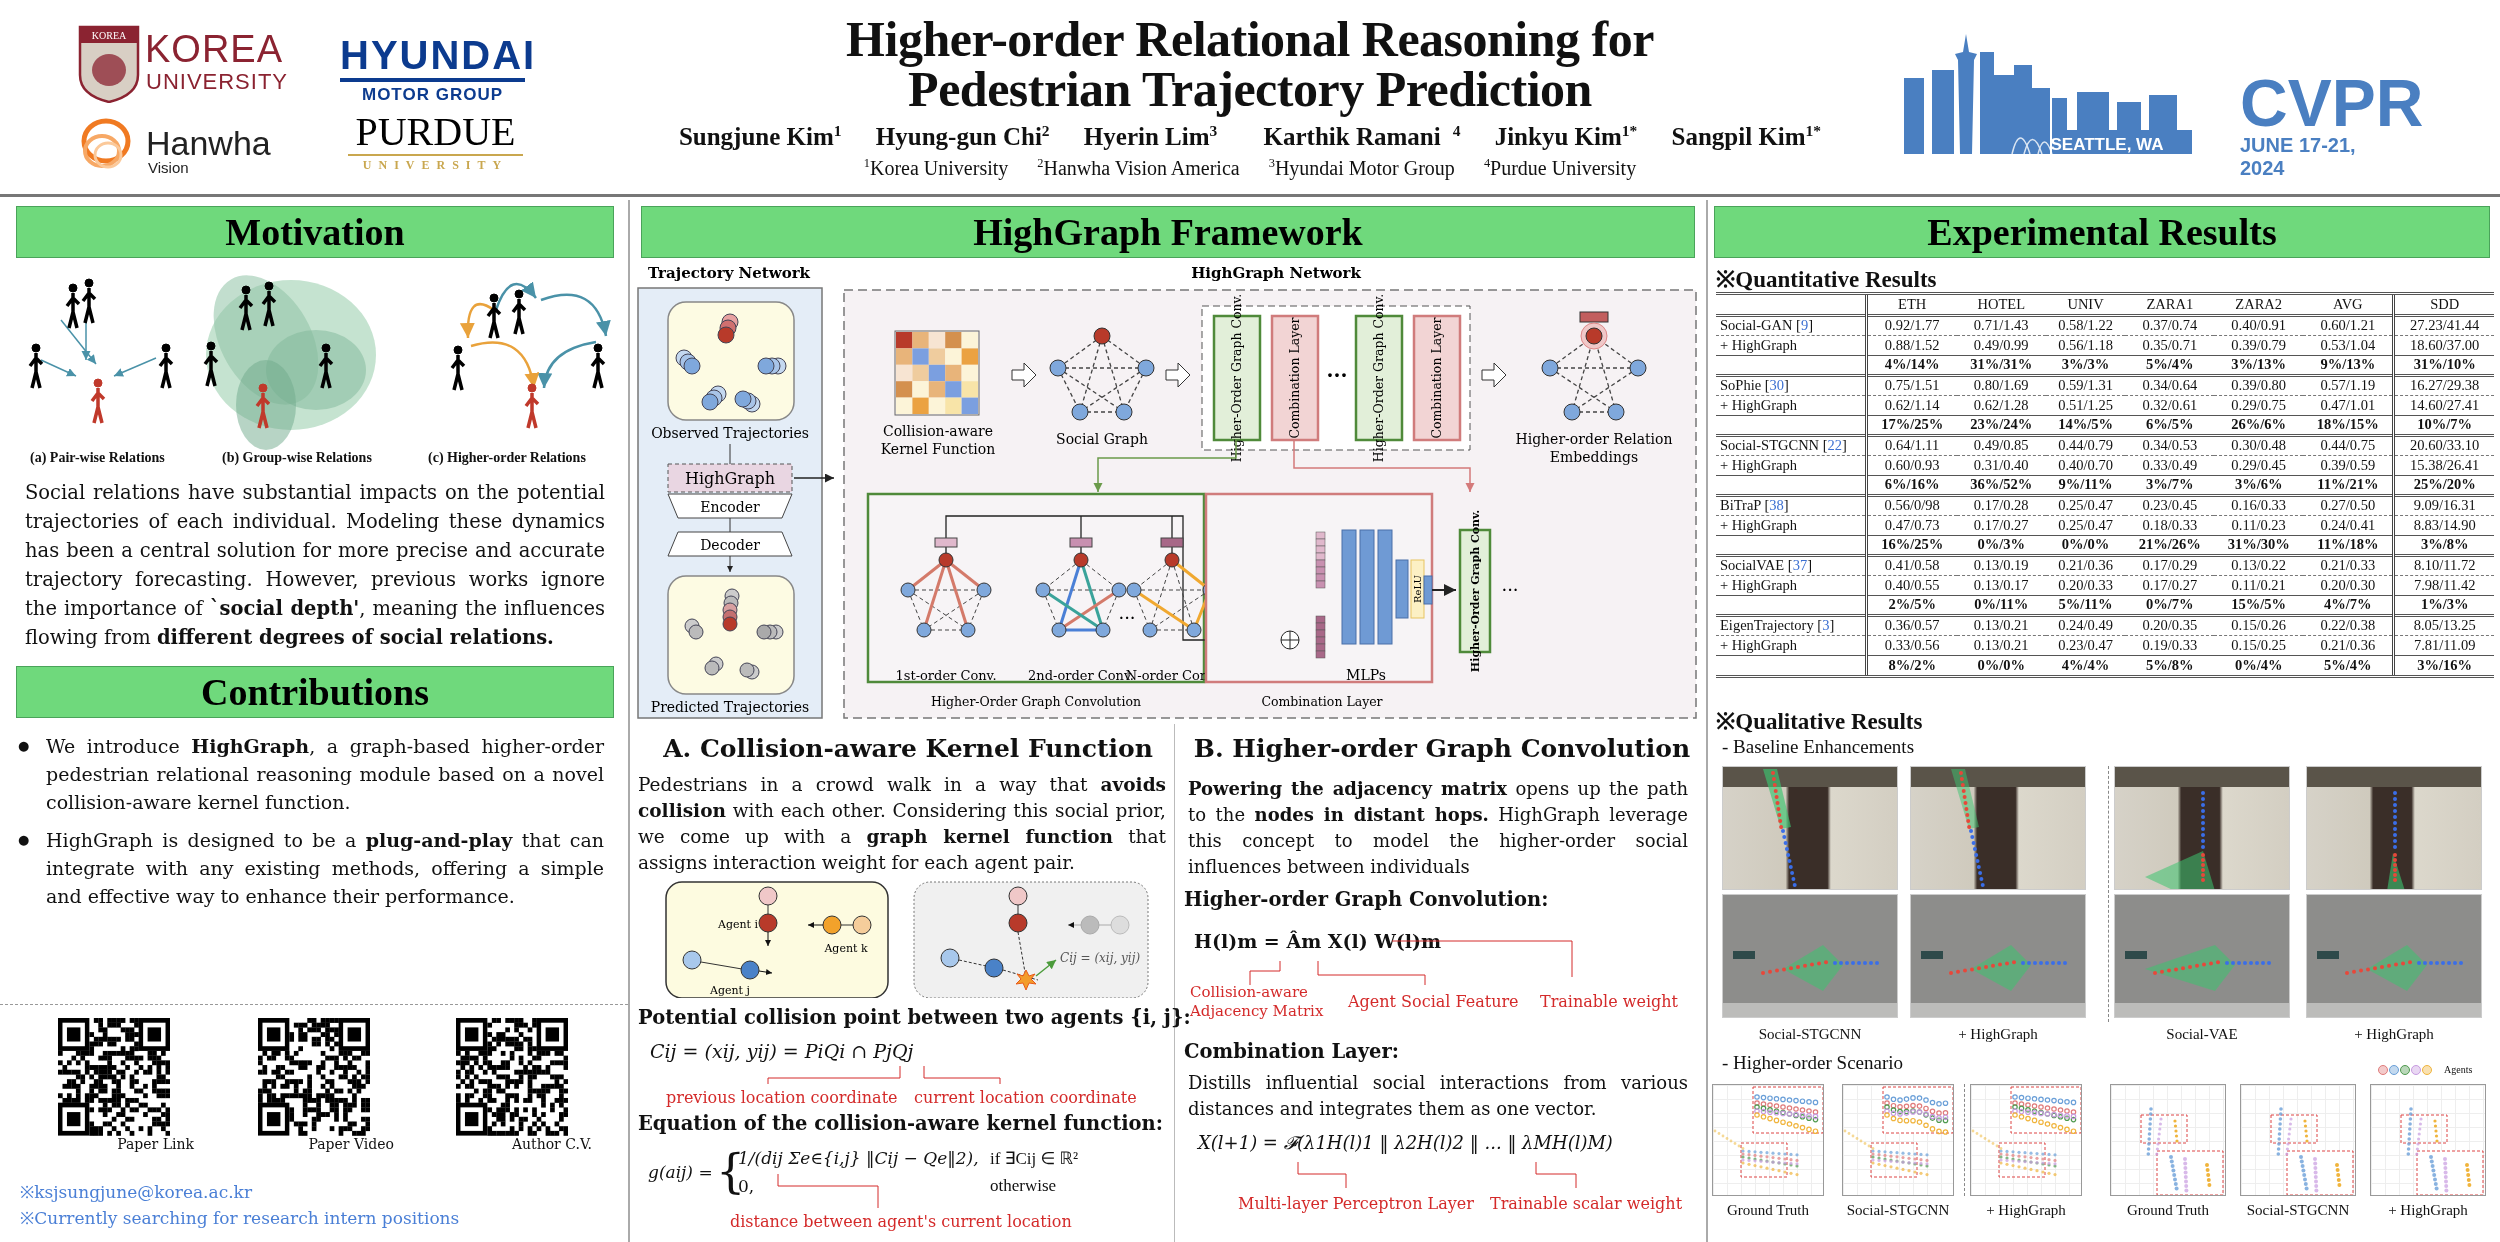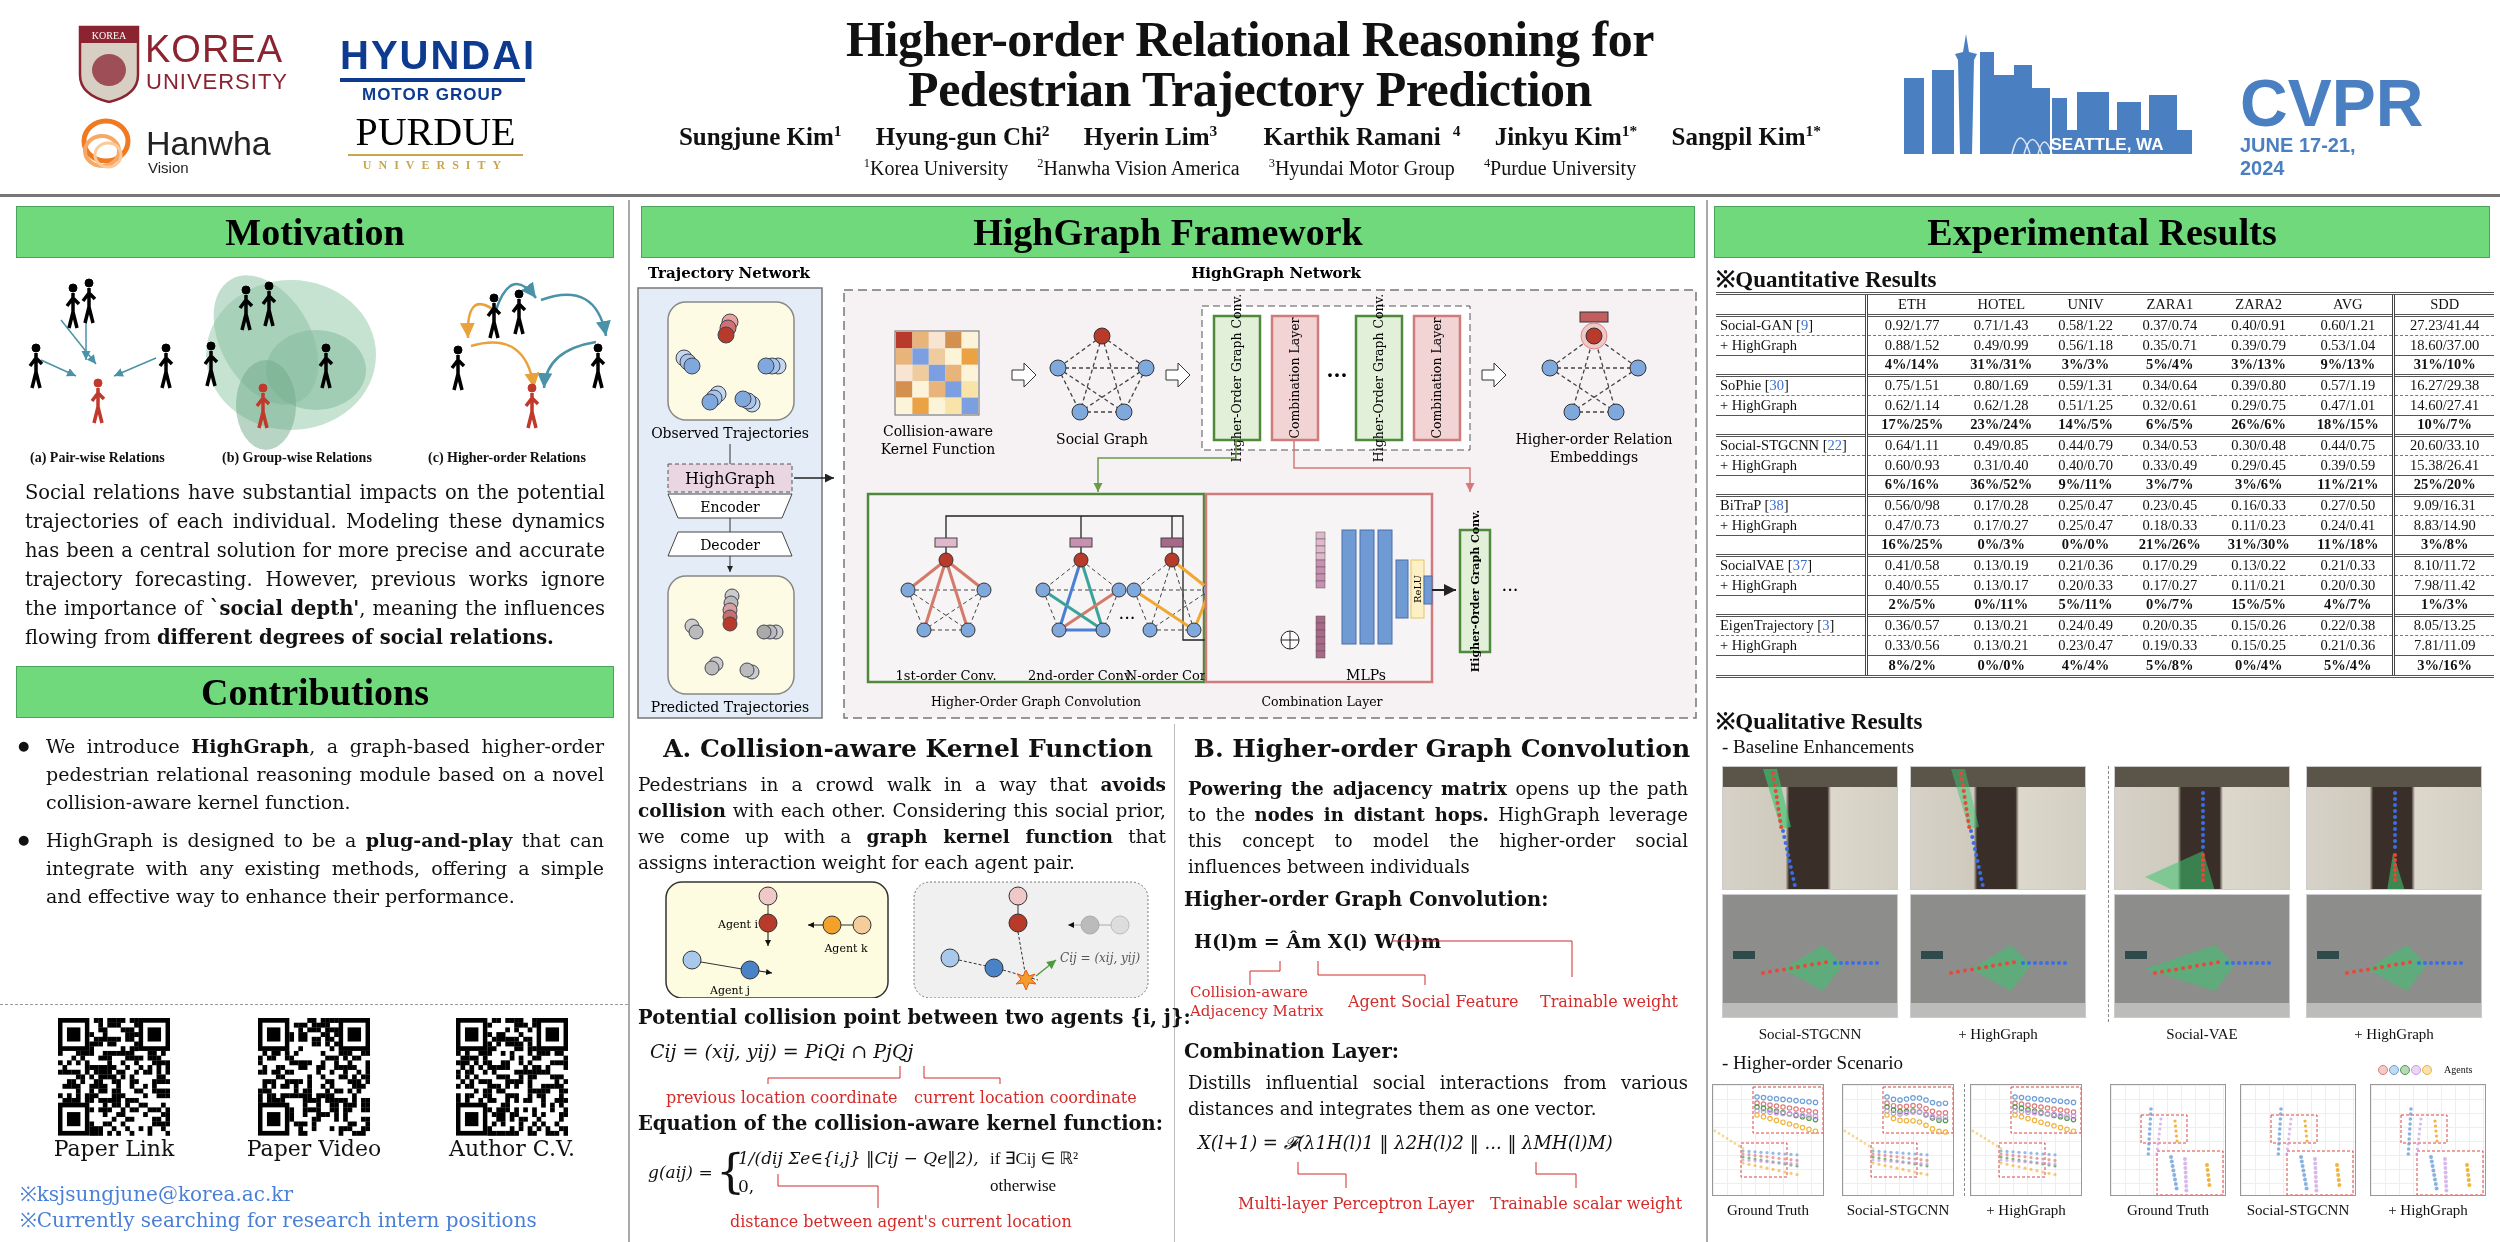--- a/index.html
+++ b/index.html
@@ -16,22 +16,22 @@
 sup{font-size:62%}
 .vsep{position:absolute;top:200px;width:2px;height:1042px;background:#aaa}
 .banner{position:absolute;background:#6fd97c;border:1px solid #4aa35a;text-align:center;font-family:"Liberation Serif",serif;font-weight:bold;color:#000}
 .para{position:absolute;font-size:19.5px;line-height:29px;text-align:justify;font-family:"DejaVu Serif",serif}
 .para b{font-weight:bold}
 .caption{position:absolute;font-size:14px;font-weight:bold;font-family:"Liberation Serif",serif}
 ul.bul{position:absolute;list-style:none}
 ul.bul li{position:relative;padding-left:28px;font-size:19px;line-height:28px;text-align:justify;margin-bottom:10px}
 ul.bul li::before{content:"●";position:absolute;left:0;font-size:13px;top:0}
 .qr{position:absolute;width:112px;height:118px;background:#fff}
-.qrlab{position:absolute;font-size:22px;text-align:center;width:160px}
-.contact{position:absolute;color:#4a7fd6;font-size:20px;font-family:"DejaVu Serif",serif}
+.qrlab{position:absolute;font-size:14px;text-align:right;width:160px}
+.contact{position:absolute;color:#4a7fd6;font-size:17px;font-family:"DejaVu Serif",serif}
 .sub{position:absolute;font-family:"DejaVu Serif",serif;font-weight:bold;font-size:25px}
 .h3{position:absolute;font-weight:bold;font-size:19.5px}
 .red{color:#d42a2a;font-size:16px;position:absolute;font-family:"DejaVu Serif",serif}
 .math{position:absolute;font-family:"DejaVu Serif",serif;font-style:italic;font-size:19px}
 table.res{border-collapse:collapse;font-family:"Liberation Serif",serif;font-size:14.5px;width:100%}
 table.res td,table.res th{padding:0 4px;height:20px;text-align:center;white-space:nowrap;font-weight:normal}
 table.res td.m{text-align:left}
 table.res tr.imp td{font-weight:bold}
 table.res td.sdd,table.res th.sdd{border-left:3px double #444}
 table.res td.c1,table.res th.c1{border-left:3px double #444}

